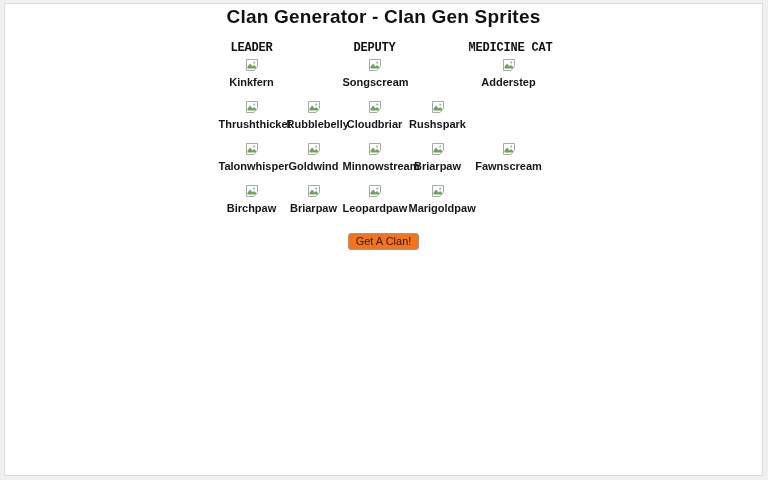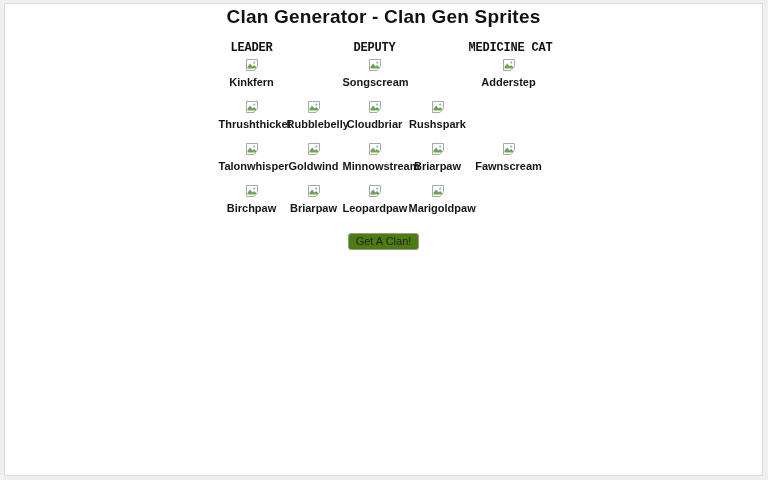--- a/index.html
+++ b/index.html
@@ -65,21 +65,21 @@
     color: #161616;
     white-space: nowrap;
   }
   .get-clan-btn {
     display: block;
     margin: 8px auto 0;
     font-family: "Liberation Sans", sans-serif;
     font-size: 11px;
     line-height: 13px;
     color: #222222;
-    background: #4d7c0f;
+    background: #f97316;
     border: 1px solid #999999;
     border-radius: 3px;
     padding: 1px 7px;
     cursor: pointer;
   }
 </style>
 </head>
 <body>
 
 <div class="page">

